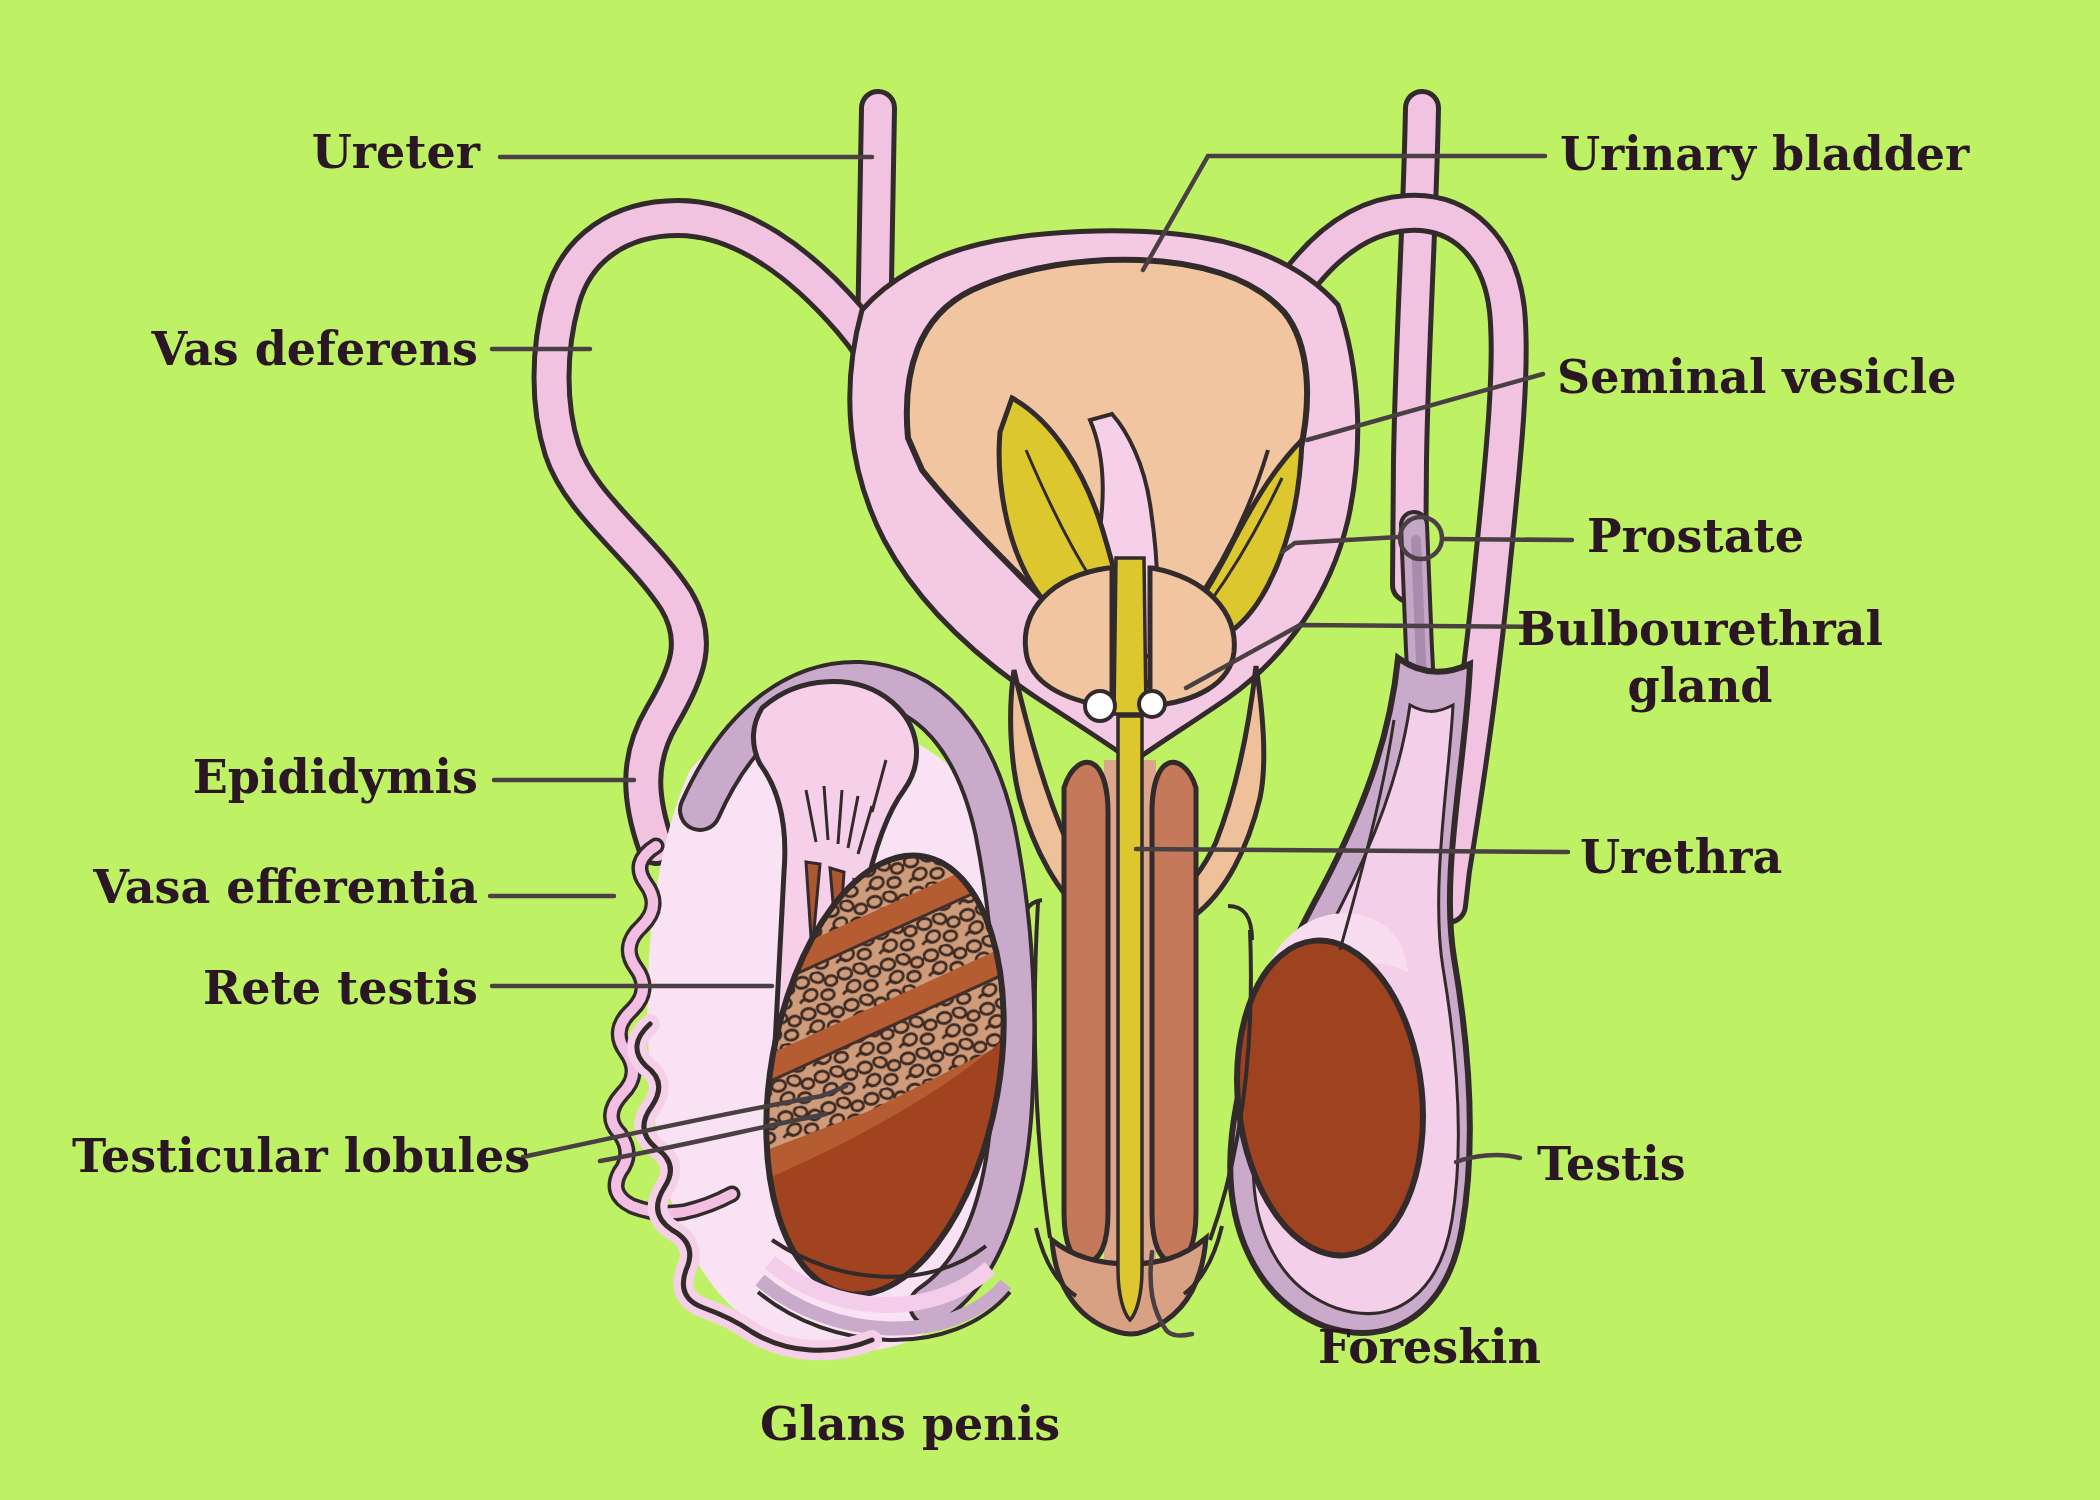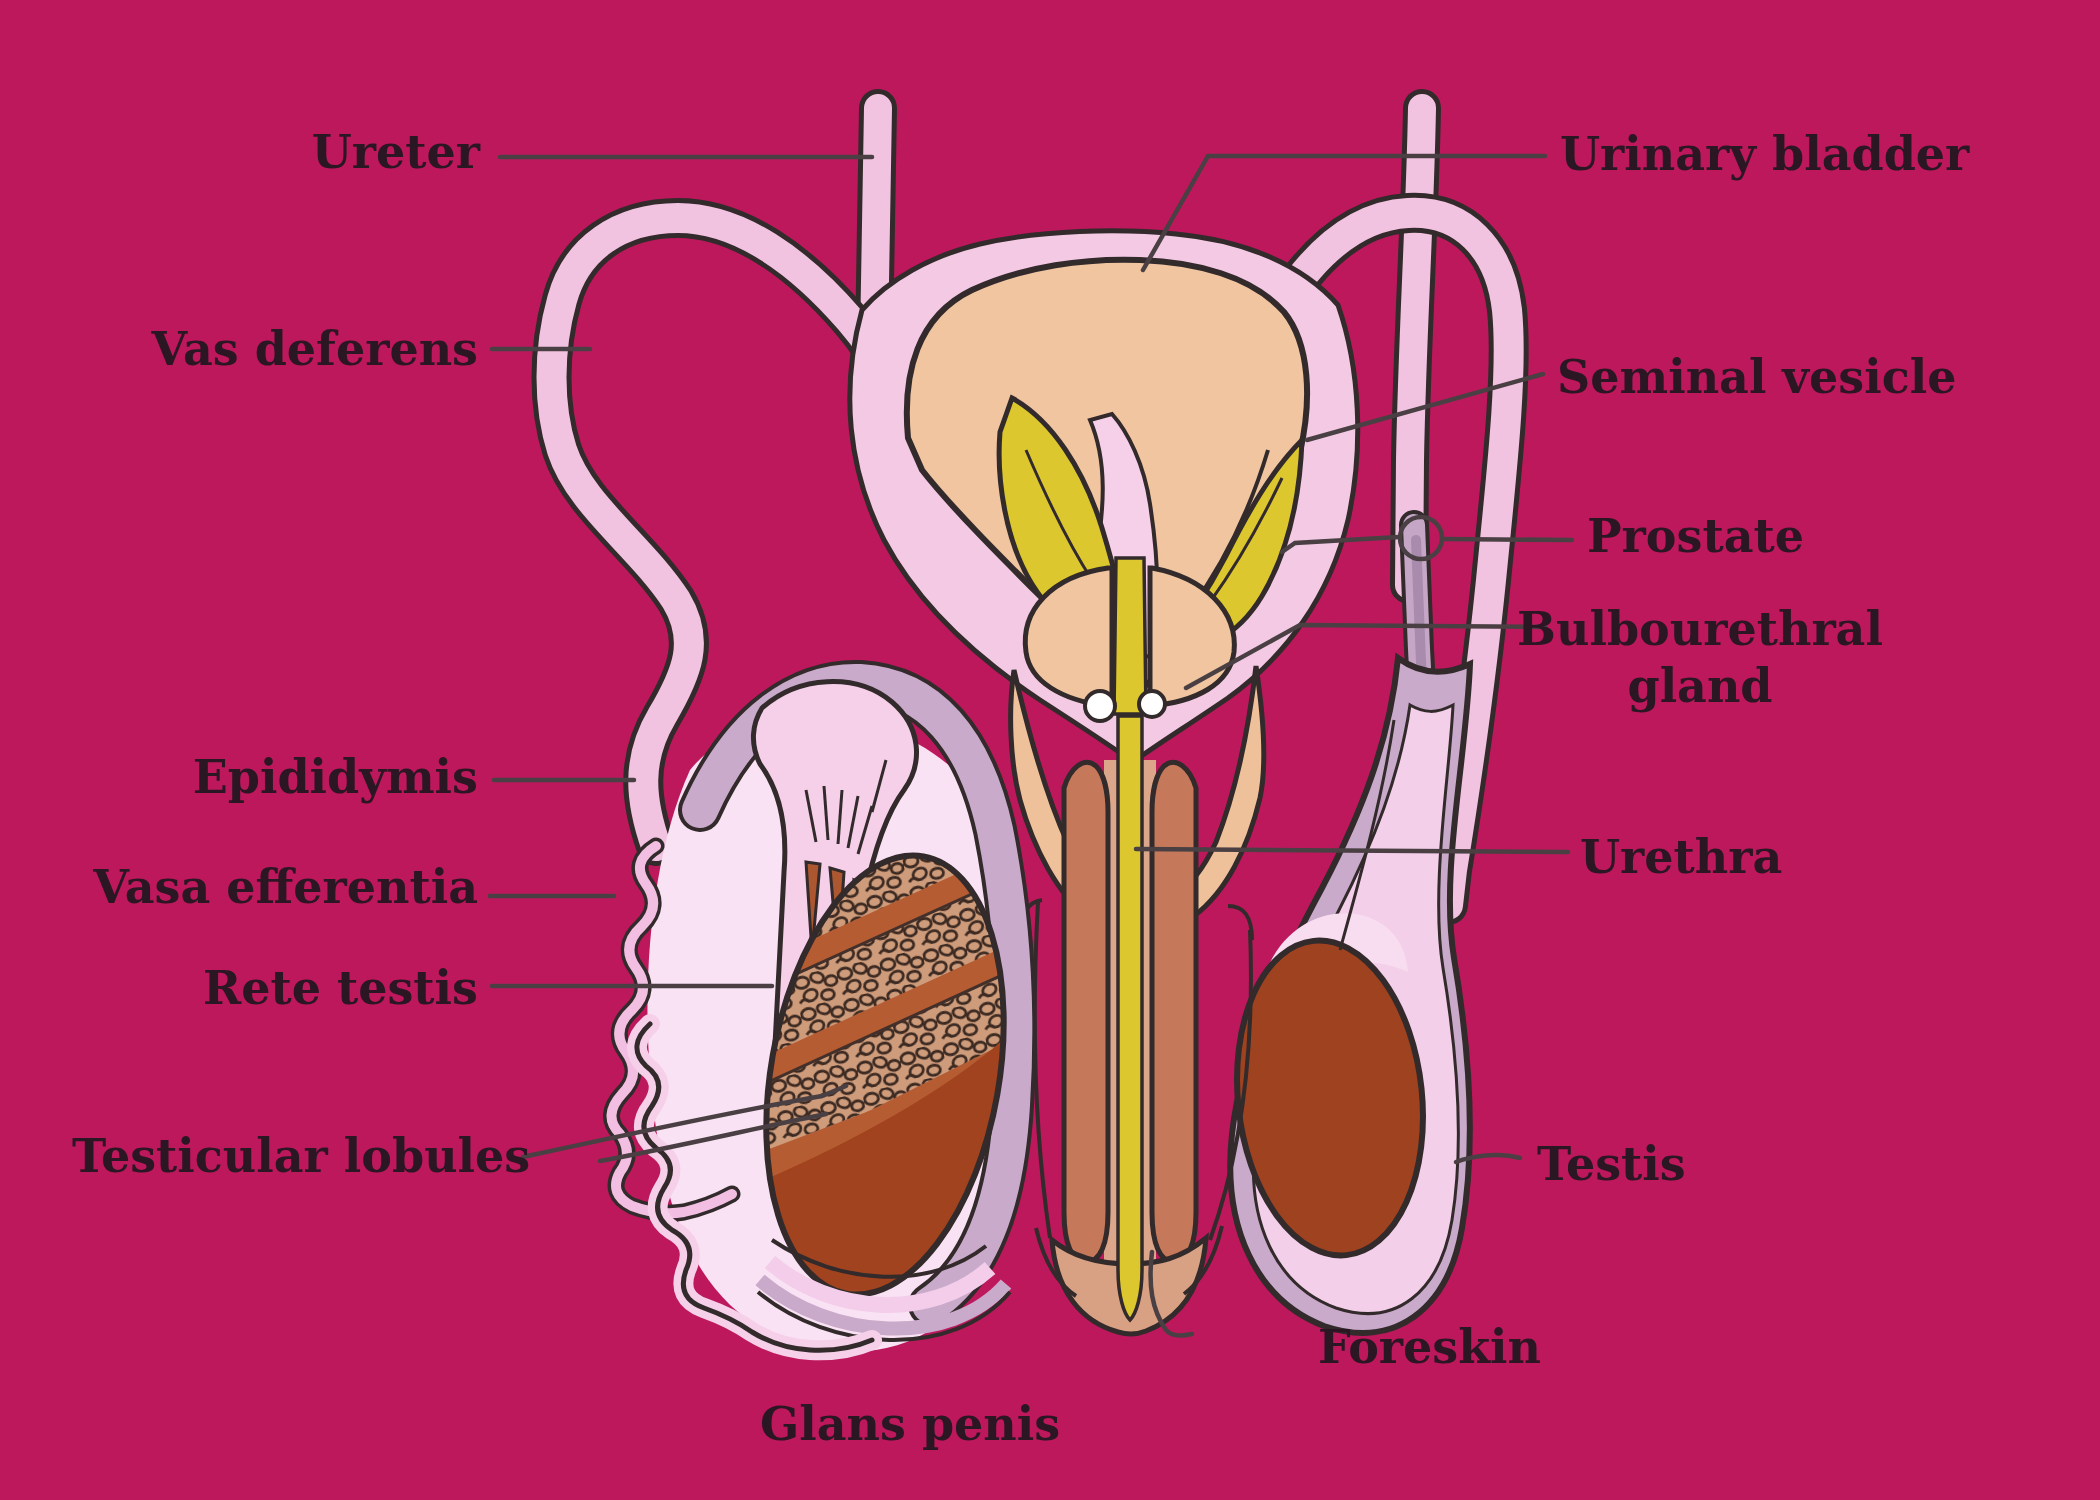--- a/index.html
+++ b/index.html
@@ -1,16 +1,16 @@
 <!DOCTYPE html>
 <html><head>
 <meta charset="utf-8">
 <style>
   html,body{margin:0;padding:0;background:#ffffff;}
-  .stage{width:2100px;height:1500px;position:relative;background:#be185d;overflow:hidden;}
+  .stage{width:2100px;height:1500px;position:relative;background:#bef264;overflow:hidden;}
   svg{display:block;}
   text{font-family:"DejaVu Serif","Liberation Serif",serif;font-weight:bold;fill:#2b1624;}
   .lbl{font-size:46px;}
 </style>
 </head>
 <body>
 
 <div class="stage">
 <svg width="2100" height="1500" viewBox="0 0 2100 1500">
   <defs>

